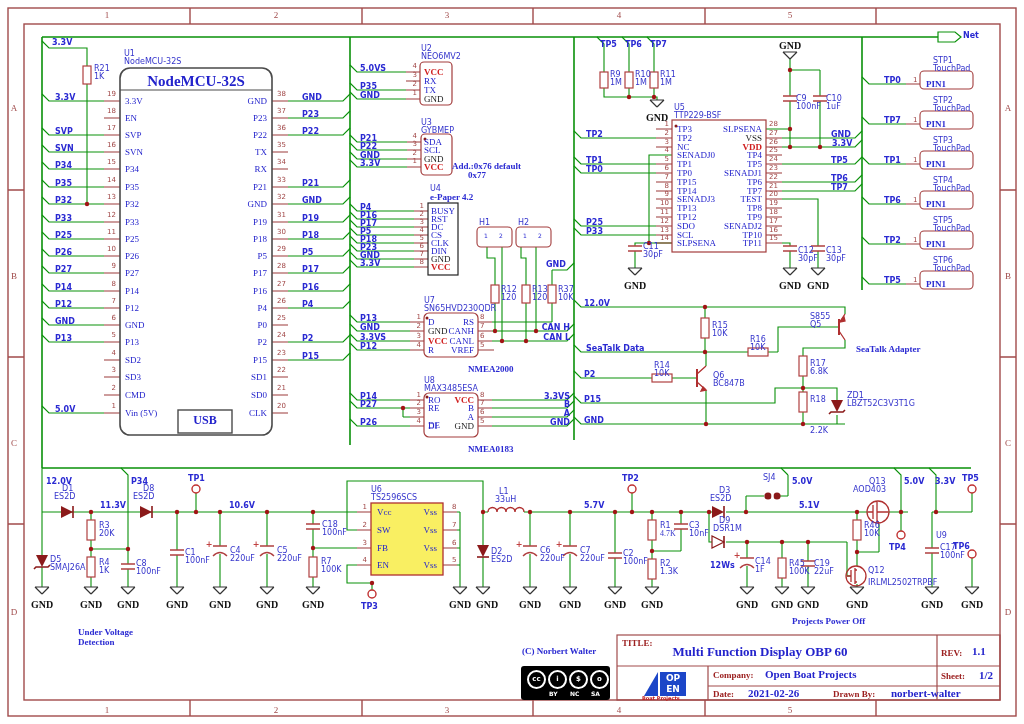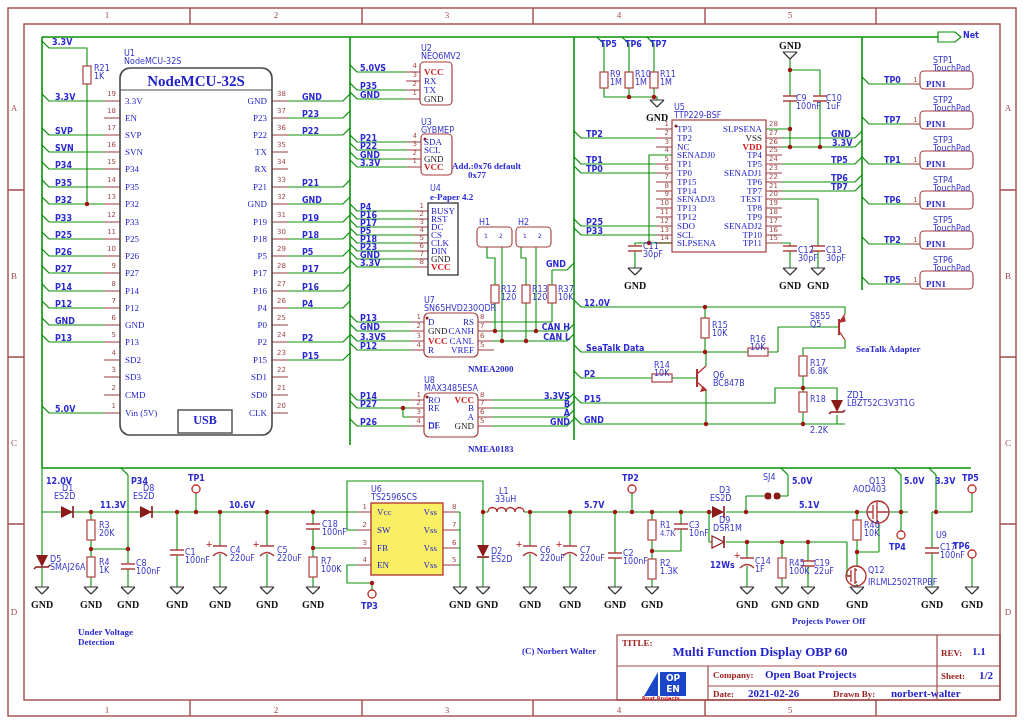--- a/index.html
+++ b/index.html
@@ -854,20 +854,29 @@
 <span class="tl" style="left:713px;top:670px">Company:</span>
 <span class="tv" style="left:765px;top:668px">Open Boat Projects</span>
 <span class="tl" style="left:941px;top:671px">Sheet:</span>
 <span class="tv" style="left:979px;top:669px">1/2</span>
 <span class="tl" style="left:713px;top:689px">Date:</span>
 <span class="tv" style="left:748px;top:687px">2021-02-26</span>
 <span class="tl" style="left:833px;top:689px">Drawn By:</span>
 <span class="tv" style="left:891px;top:687px">norbert-walter</span>
 <span class="cpy" style="left:522px;top:646px">(C) Norbert Walter</span>
 
+<div id="ccbadge">
+  <div class="cc-circ" style="left:6px">cc</div>
+  <div class="cc-circ" style="left:27px">i</div>
+  <div class="cc-circ" style="left:48px">$</div>
+  <div class="cc-circ" style="left:69px">o</div>
+  <span class="cc-cap" style="left:28px">BY</span>
+  <span class="cc-cap" style="left:49px">NC</span>
+  <span class="cc-cap" style="left:70px">SA</span>
+</div>
 
 <div id="oblogo">
   <div class="sail"></div>
   <div class="box"><span>OP</span><br>
        <span>EN</span></div>
   <div class="cap">Boat Projects</div>
 </div>
 
 </div>
 

